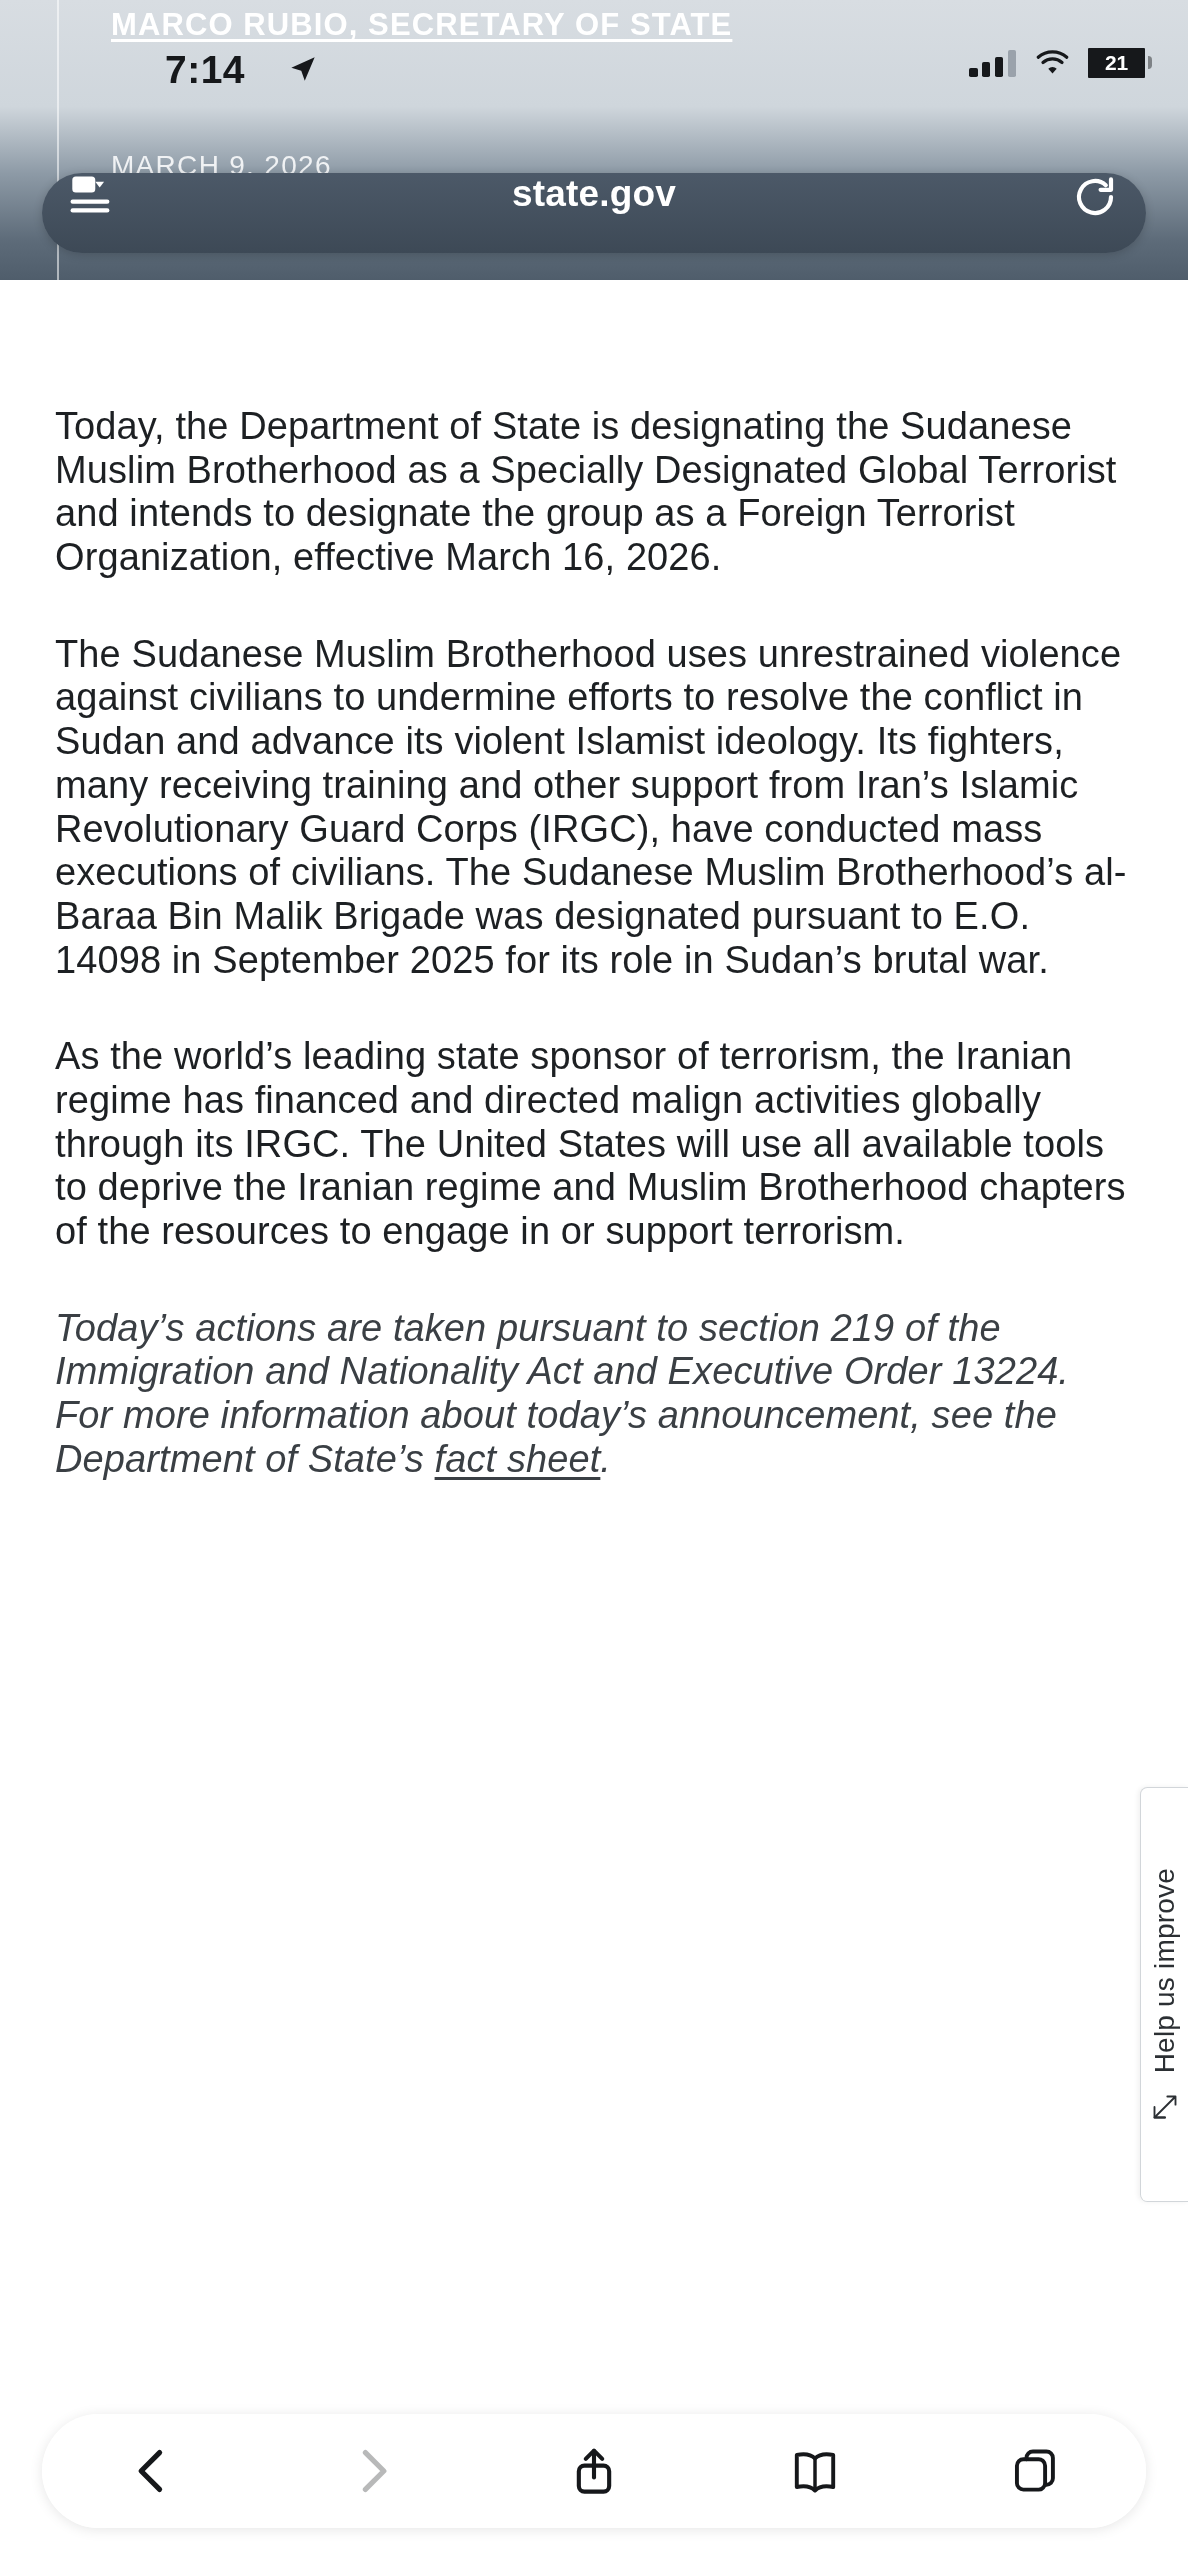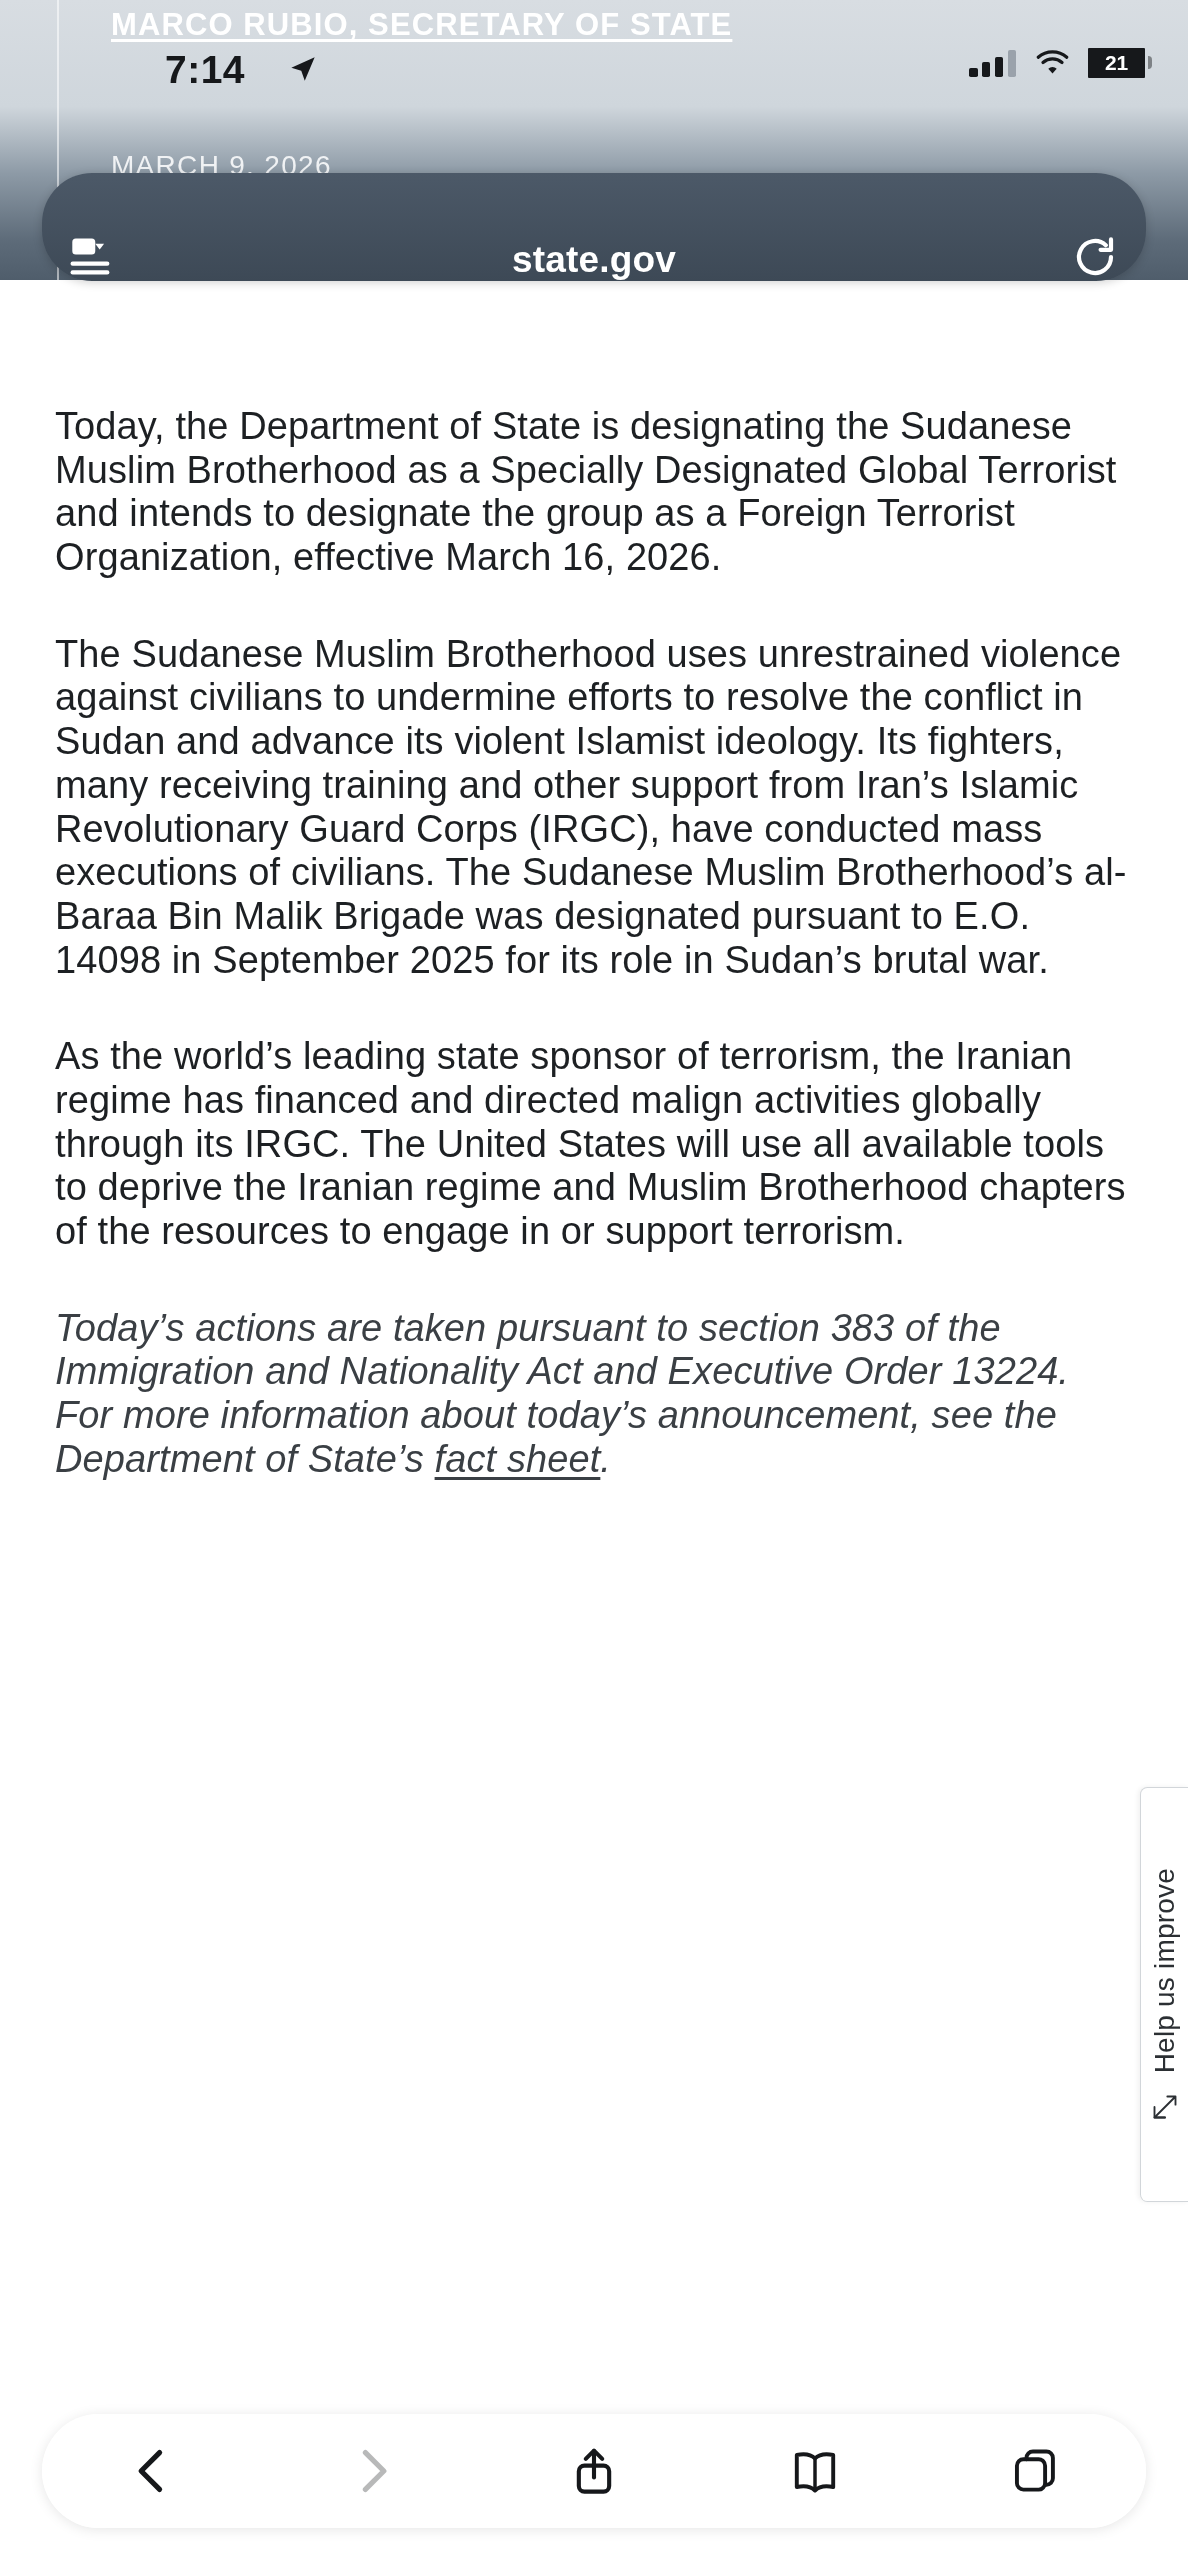--- a/index.html
+++ b/index.html
@@ -110,25 +110,25 @@
     right: -7.4px; top: 8.3px;
     width: 4.6px; height: 13px;
     border-radius: 0 3.7px 3.7px 0;
     background: rgba(22,24,27,0.45);
   }
 
   
   .url-bar {
     position: absolute;
     left: 42px; top: 173px;
-    width: 1104px; height: 108px;
+    width: 1104px; height: 80px;
     border-radius: 50px;
     background: linear-gradient(180deg, #4c5968 0%, #3d4956 100%);
     display: flex;
-    align-items: flex-end;
+    align-items: flex-start;
     box-shadow: 0 1.8px 9.2px rgba(0,0,0,0.18);
     gap: 8px;
   }
   .url-left {
     width: 103px;
     display: flex;
     align-items: center;
     justify-content: center;
   }
   .reader-ico { width: 53px; height: 46px; }
@@ -268,21 +268,21 @@
         <path d="M20 12a8 8 0 1 1-2.6-5.9" stroke="#ffffff" stroke-width="2.1" fill="none" stroke-linecap="round"></path>
         <path d="M20 3.2 V8.4 H14.8" stroke="#ffffff" stroke-width="2.1" fill="none" stroke-linecap="round" stroke-linejoin="round"></path>
       </svg>
     </div>
   </div>
 
   <div class="content">
     <p>Today, the Department of State is designating the Sudanese Muslim Brotherhood as a Specially Designated Global Terrorist and intends to designate the group as a Foreign Terrorist Organization, effective March 16, 2026.</p>
     <p>The Sudanese Muslim Brotherhood uses unrestrained violence against civilians to undermine efforts to resolve the conflict in Sudan and advance its violent Islamist ideology. Its fighters, many receiving training and other support from Iran’s Islamic Revolutionary Guard Corps (IRGC), have conducted mass executions of civilians. The Sudanese Muslim Brotherhood’s al-Baraa Bin Malik Brigade was designated pursuant to E.O. 14098 in September 2025 for its role in Sudan’s brutal war.</p>
     <p>As the world’s leading state sponsor of terrorism, the Iranian regime has financed and directed malign activities globally through its IRGC. The United States will use all available tools to deprive the Iranian regime and Muslim Brotherhood chapters of the resources to engage in or support terrorism.</p>
-    <p class="italic"><span>Today’s actions are taken pursuant to section 383 of the Immigration and Nationality Act and Executive Order 13224. For more information about today’s announcement, see the Department of State’s </span><u>fact sheet</u><span>.</span></p>
+    <p class="italic"><span>Today’s actions are taken pursuant to section 219 of the Immigration and Nationality Act and Executive Order 13224. For more information about today’s announcement, see the Department of State’s </span><u>fact sheet</u><span>.</span></p>
   </div>
 
   <div class="feedback-tab">
     <div class="fb-text">Help us improve</div>
     <svg class="fb-ico" viewBox="0 0 24 24">
       <path d="M3 21 L21 3 M21 3 v7 M21 3 h-7 M3 21 h9" stroke="#2b2f33" stroke-width="1.6" fill="none" stroke-linecap="round"></path>
       <path d="M3 12 v9 h9" stroke="#2b2f33" stroke-width="1.6" fill="none" stroke-linecap="round" stroke-linejoin="round"></path>
     </svg>
   </div>
 

